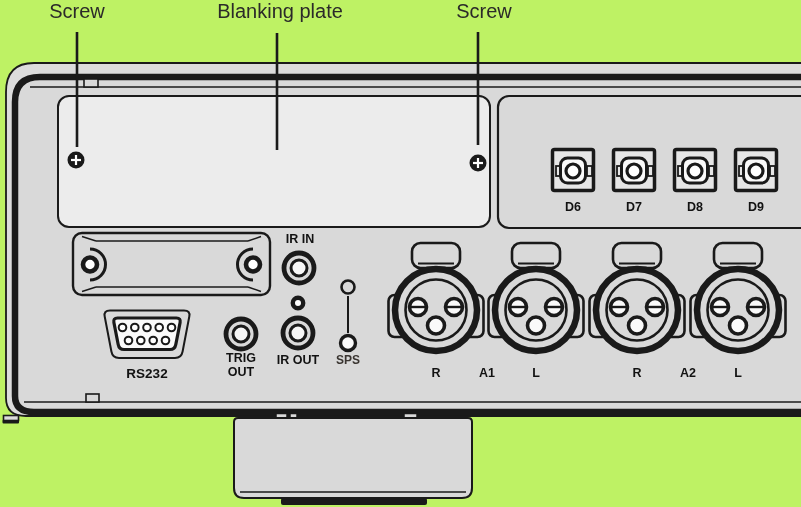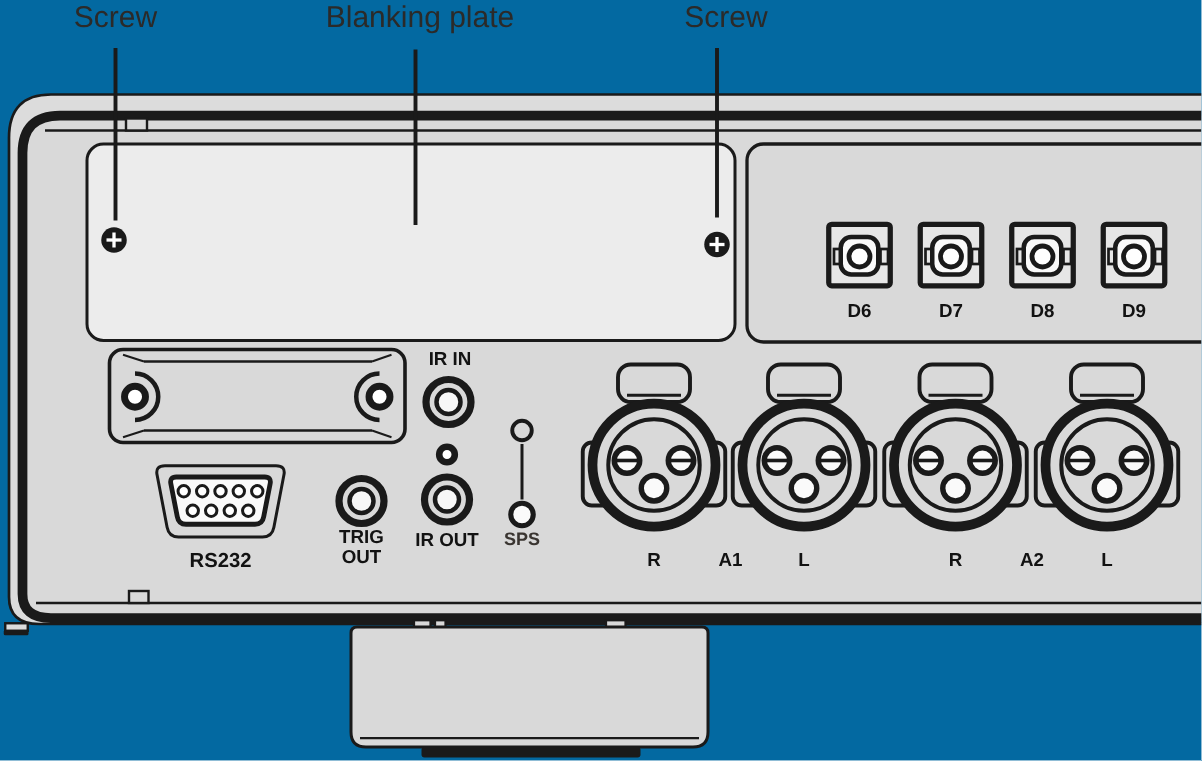--- a/index.html
+++ b/index.html
@@ -1,16 +1,16 @@
 <!DOCTYPE html>
 <html><head>
 <meta charset="utf-8">
 <style>
   html,body{margin:0;padding:0;background:#fff;}
-  #stage{position:relative;width:801px;height:507px;background:#0369a1;overflow:hidden;
+  #stage{position:relative;width:801px;height:507px;background:#bef264;overflow:hidden;
          font-family:"Liberation Sans",sans-serif;}
   svg{display:block;}
   text{font-family:"Liberation Sans",sans-serif;}
   .lbl-top{font-size:20px;fill:#2b2a29;}
   .lbl-port{font-size:12.5px;font-weight:bold;fill:#121212;}
   .lbl-port-lg{font-size:13.5px;font-weight:bold;fill:#121212;}
   .lbl-sps{font-size:12px;font-weight:bold;fill:#3a3531;}
   .ln{stroke:#1a1a1a;fill:none;}
 </style>
 </head>

